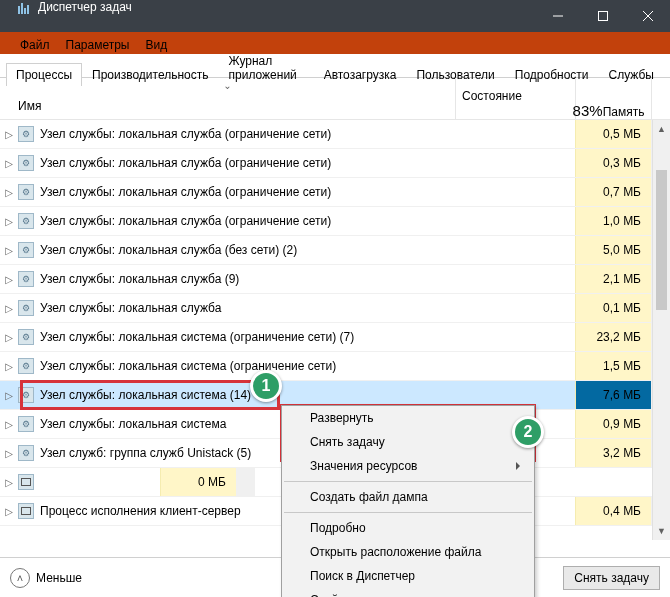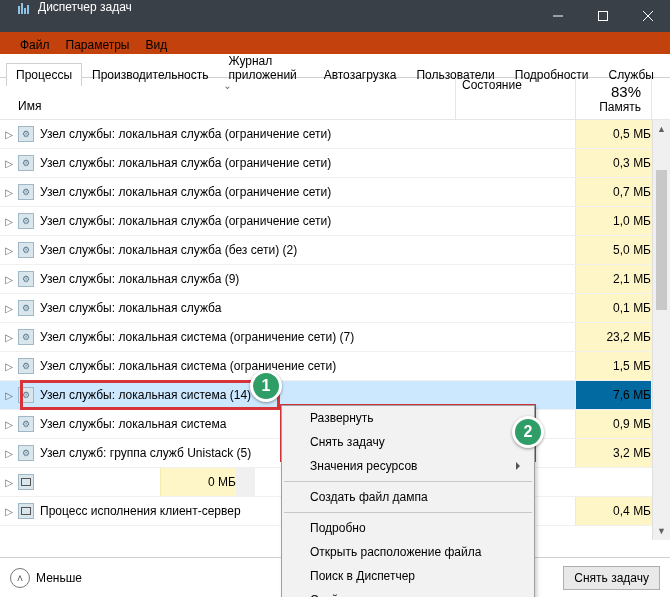--- a/index.html
+++ b/index.html
@@ -14,31 +14,31 @@
 .menubar{height:22px;display:flex;align-items:flex-end;padding:0 12px;background:#c2410c}
 .menubar span{padding:2px 8px;cursor:pointer}
 
 .tabs{height:24px;display:flex;align-items:flex-end;padding:0 6px;background:#fff;border-bottom:1px solid #d0d0d0}
 .tab{padding:4px 9px;font-size:12px;cursor:pointer;border:1px solid transparent;border-bottom:none;position:relative;top:9px}
 .tab.active{border-color:#d0d0d0;background:#fff}
 
 .headers{height:42px;display:flex;border-bottom:1px solid #e6e6e6;position:relative}
 .h-name{flex:1;display:flex;align-items:flex-end;padding:0 0 6px 18px;position:relative}
 .h-sort{position:absolute;top:2px;left:50%;transform:translateX(-50%);font-size:10px;color:#666}
-.h-state{width:120px;display:flex;align-items:flex-start;padding:0 0 6px 6px;border-left:1px solid #e6e6e6}
-.h-mem{width:76px;display:flex;flex-direction:column;align-items:flex-end;justify-content:center;padding:0 10px 0 0;border-left:1px solid #e6e6e6}
+.h-state{width:120px;display:flex;align-items:center;padding:0 0 6px 6px;border-left:1px solid #e6e6e6}
+.h-mem{width:76px;display:flex;flex-direction:row;align-items:flex-end;justify-content:center;padding:0 10px 0 0;border-left:1px solid #e6e6e6}
 .h-mem .pct{font-size:15px}
 .scrollbar-spacer{width:19px;border-left:1px solid #e6e6e6}
 
 .rows{height:420px;overflow:hidden;position:relative}
 .row{height:29px;display:flex;align-items:center;border-bottom:1px solid #f0f0f0}
 .row .arrow{width:18px;text-align:center;color:#666;font-size:10px}
 .row .ricon{width:16px;height:16px;margin-right:6px;background:#d9e6ec;border:1px solid #9fb8c8;display:flex;align-items:center;justify-content:center;font-size:9px;color:#5a7a8f}
 .row .rname{flex:1;white-space:nowrap;overflow:hidden}
-.row .rmem{width:76px;text-align:left;background:#fff6c8;height:100%;display:flex;align-items:center;justify-content:flex-end;border-left:1px solid #f5ecb0}
+.row .rmem{width:76px;text-align:left;padding-right:10px;background:#fff6c8;height:100%;display:flex;align-items:center;justify-content:flex-end;border-left:1px solid #f5ecb0}
 .row .rstate{width:120px}
 .row.sel{background:#cce8ff}
 .row.sel .rmem{background:#0369a1}
 .row .scrollbar-spacer{border:none;background:#f0f0f0;height:100%}
 .highlight-red{position:absolute;border:3px solid #d6333b;pointer-events:none;z-index:5}
 .hl-row{left:20px;top:260px;width:260px;height:30px}
 .hl-menu{left:280px;top:404px;width:256px;height:58px}
 
 .ctxmenu{position:absolute;left:281px;top:405px;width:254px;background:#f2f2f2;border:1px solid #a0a0a0;box-shadow:2px 2px 4px rgba(0,0,0,.2);z-index:10}
 .ctxmenu .mi{height:24px;display:flex;align-items:center;padding:0 28px;cursor:pointer;position:relative}

